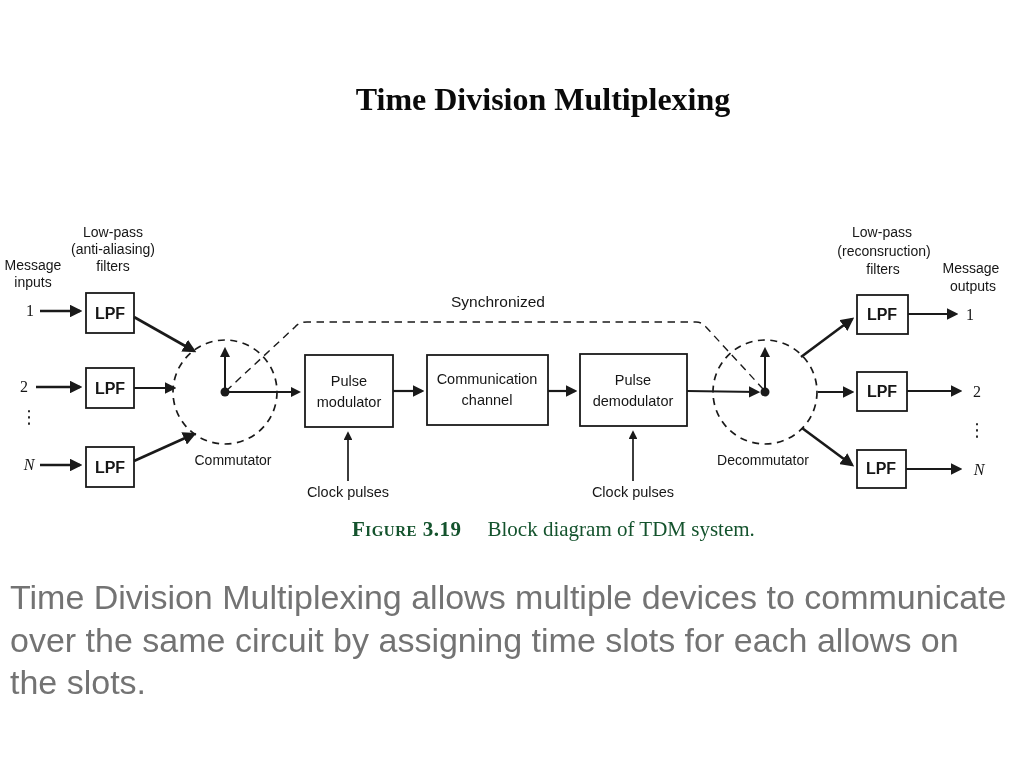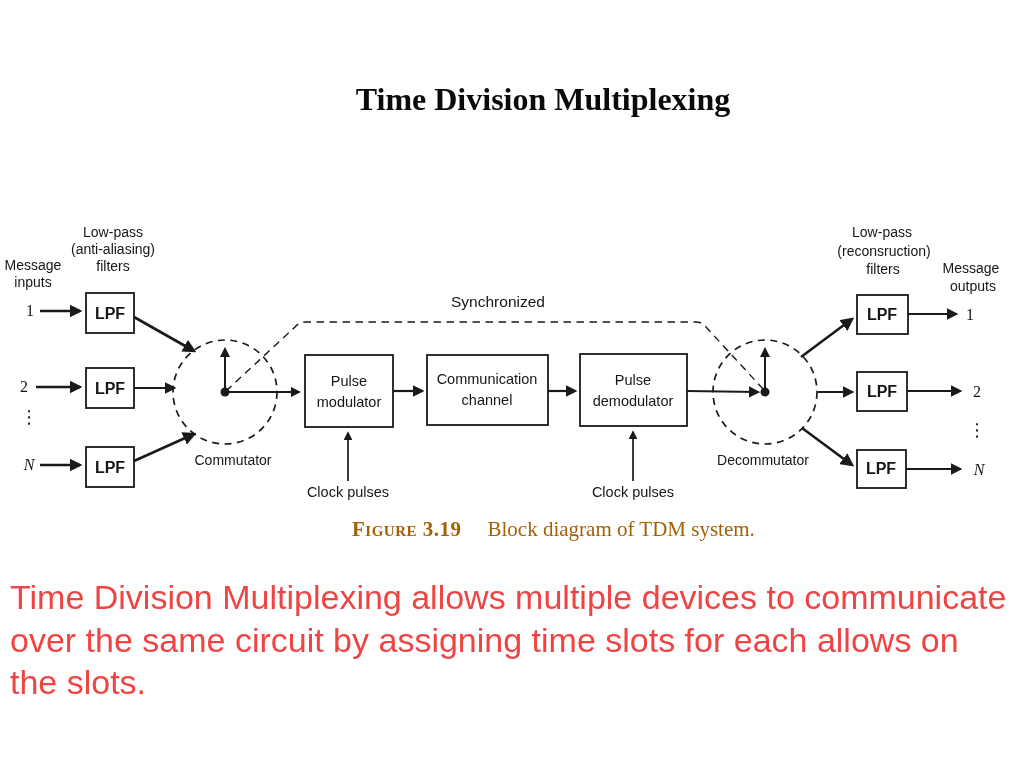--- a/index.html
+++ b/index.html
@@ -1,23 +1,23 @@
 <!DOCTYPE html>
 <html><head>
 <meta charset="utf-8">
 <style>
   html,body{margin:0;padding:0;background:#ffffff;}
   .slide{position:relative;width:1024px;height:768px;background:#ffffff;overflow:hidden;
          font-family:"Liberation Sans",sans-serif;color:#111;}
   .title{position:absolute;left:63px;top:33px;width:960px;text-align:center;
          font-family:"Liberation Serif",serif;font-weight:bold;font-size:32px;color:#0a0a0a;margin-top:48px;}
   .body-text{position:absolute;left:10px;top:576px;width:1010px;
-         font-family:"Liberation Sans",sans-serif;font-size:34px;line-height:42.5px;color:#ef4444;}
+         font-family:"Liberation Sans",sans-serif;font-size:34px;line-height:42.5px;color:#737373;}
   .caption{position:absolute;left:352px;top:517px;white-space:nowrap;
-         font-family:"Liberation Serif",serif;font-size:21px;color:#a16207;}
+         font-family:"Liberation Serif",serif;font-size:21px;color:#14532d;}
   .caption .figno{font-weight:bold;font-variant:small-caps;letter-spacing:0.5px;}
   .caption .captext{margin-left:26px;}
   svg text{fill:#161616;}
   .dlabel{font:14px "Liberation Sans",sans-serif;}
   .sync{font:15.5px "Liberation Sans",sans-serif;}
   .lpf{font:700 16px "Liberation Sans",sans-serif;}
   .boxlabel{font:14.5px "Liberation Sans",sans-serif;}
   .digit{font:16px "Liberation Serif",serif;}
   .ndigit{font:italic 16px "Liberation Serif",serif;}
   .dots{font:18px "Liberation Serif",serif;}

